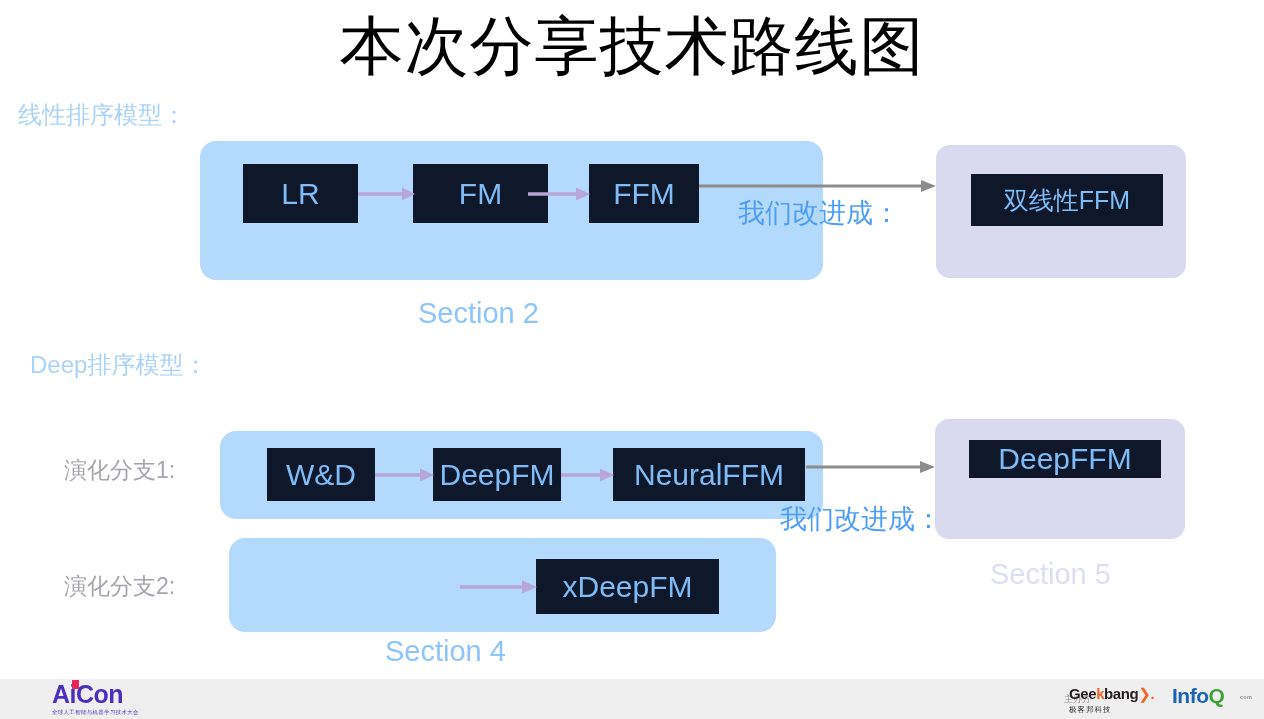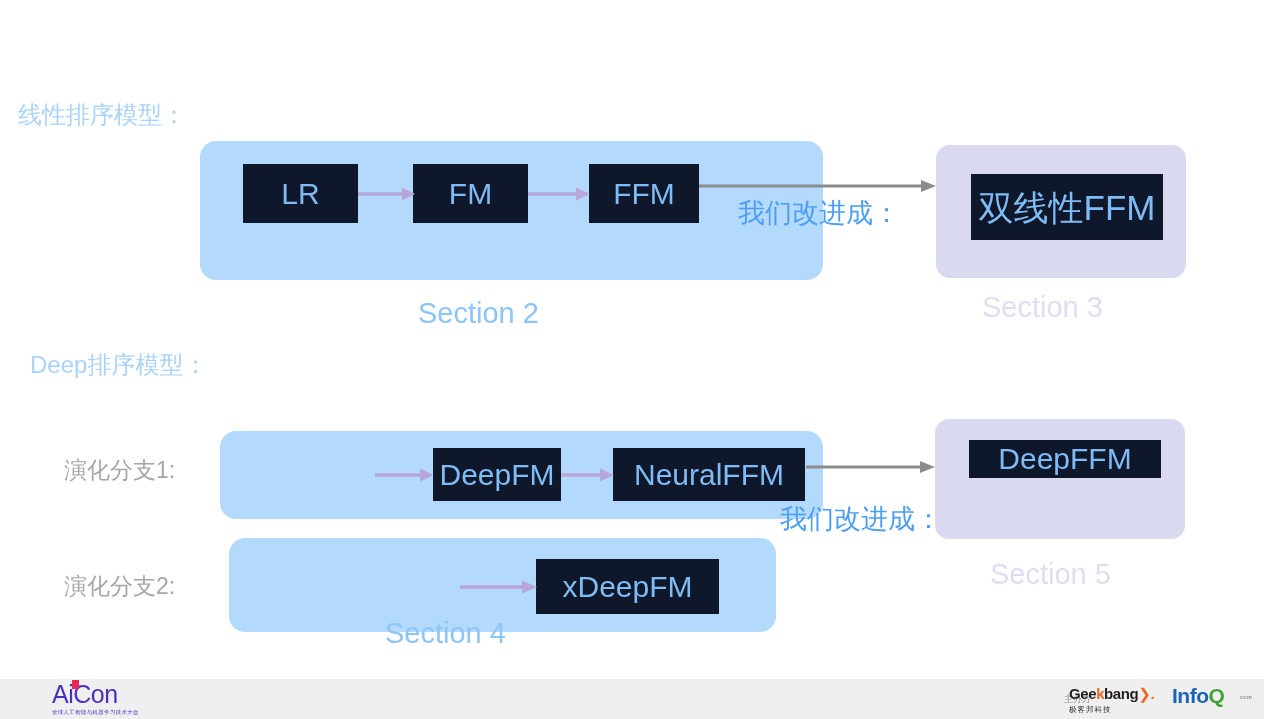--- a/index.html
+++ b/index.html
@@ -83,23 +83,23 @@
     color: #7FBCF5;
     display: flex;
     align-items: center;
     justify-content: center;
     white-space: nowrap;
     font-size: 30px;
     line-height: 1;
   }
 
   #node-lr   { left: 243px; top: 164px; width: 115px; height: 59px; }
-  #node-fm   { left: 413px; top: 164px; width: 115px; height: 59px; }
+  #node-fm   { left: 413px; top: 164px; width: 135px; height: 59px; }
   #node-ffm  { left: 589px; top: 164px; width: 110px; height: 59px; }
-  #node-bffm { left: 971px; top: 174px; width: 192px; height: 66px; font-size: 35px; }
+  #node-bffm { left: 971px; top: 174px; width: 192px; height: 52px; font-size: 25px; }
 
   #node-wd        { left: 267px; top: 448px; width: 108px; height: 53px; }
   #node-deepfm    { left: 433px; top: 448px; width: 128px; height: 53px; }
   #node-neuralffm { left: 613px; top: 448px; width: 192px; height: 53px; }
   #node-deepffm   { left: 969px; top: 440px; width: 192px; height: 38px; }
 
   #node-deepcross { left: 272px; top: 559px; width: 188px; height: 55px; }
   #node-xdeepfm   { left: 536px; top: 559px; width: 183px; height: 55px; }
 
   
@@ -136,42 +136,42 @@
   .section-caption {
     position: absolute;
     font-size: 29px;
     white-space: nowrap;
     line-height: 34px;
   }
   .caption-blue { color: #8CC5F9; }
   .caption-lav  { color: #DEDEF2; }
   #cap-s2 { left: 418px; top: 296px; }
   #cap-s3 { left: 982px; top: 290px; }
-  #cap-s4 { left: 385px; top: 616px; }
+  #cap-s4 { left: 385px; top: 634px; }
   #cap-s5 { left: 990px; top: 557px; }
 
   
   .footer-bar {
     position: absolute;
     left: 0;
     top: 679px;
     width: 1264px;
     height: 40px;
     background: #EFEFEF;
   }
   .aicon-logo {
     position: absolute;
     left: 52px;
     top: 682px;
     width: 112px;
     height: 34px;
   }
   .aicon-word {
     font-size: 25px;
-    font-weight: normal;
+    font-weight: bold;
     color: #4B2FBF;
     letter-spacing: -0.5px;
     line-height: 25px;
     position: relative;
   }
   .aicon-dot {
     position: absolute;
     left: 20px;
     top: -2px;
     width: 7px;
@@ -240,20 +240,21 @@
     font-size: 5.5px;
     color: #8C8C8C;
     letter-spacing: 0.3px;
   }
 </style>
 </head>
 <body>
 
 <div class="slide">
 
+  <div class="slide-title">本次分享技术路线图</div>
 
   <div class="group-label" id="label-linear">线性排序模型：</div>
 
   <div class="flow-box" id="flow-linear"></div>
 
   <div class="node" id="node-lr">LR</div>
   <div class="node" id="node-fm">FM</div>
   <div class="node" id="node-ffm">FFM</div>
 
   <div class="arrow-purple" id="arr-lr-fm">
@@ -275,27 +276,27 @@
       <polygon points="222,4 237,10 222,16" fill="#8C8C8C"></polygon>
     </svg>
   </div>
 
   <div class="improve-label" id="improve-1">我们改进成：</div>
 
   <div class="result-box" id="result-s3"></div>
   <div class="node" id="node-bffm">双线性FFM</div>
 
   <div class="section-caption caption-blue" id="cap-s2">Section 2</div>
-  <div class="section-caption caption-lav" id="cap-s3">Section 3</div>
 
   <div class="group-label" id="label-deep">Deep排序模型：</div>
 
   <div class="branch-label" id="branch-1">演化分支1:</div>
   <div class="flow-box" id="flow-deep1"></div>
 
+  <div class="node" id="node-wd">W&amp;D</div>
   <div class="node" id="node-deepfm">DeepFM</div>
   <div class="node" id="node-neuralffm">NeuralFFM</div>
 
   <div class="arrow-purple" id="arr-wd-deepfm">
     <svg width="100%" height="20" viewBox="0 0 59 20" preserveAspectRatio="none">
       <line x1="0" y1="10" x2="47" y2="10" stroke="#B9A6D8" stroke-width="3.5"></line>
       <polygon points="45,3.5 59,10 45,16.5" fill="#B9A6D8"></polygon>
     </svg>
   </div>
   <div class="arrow-purple" id="arr-deepfm-nf">

